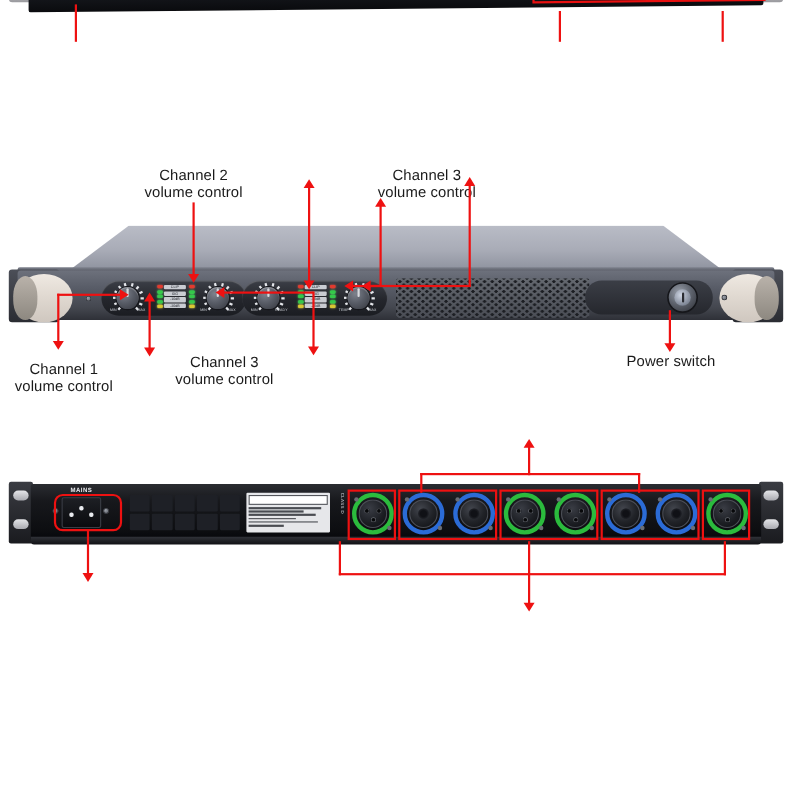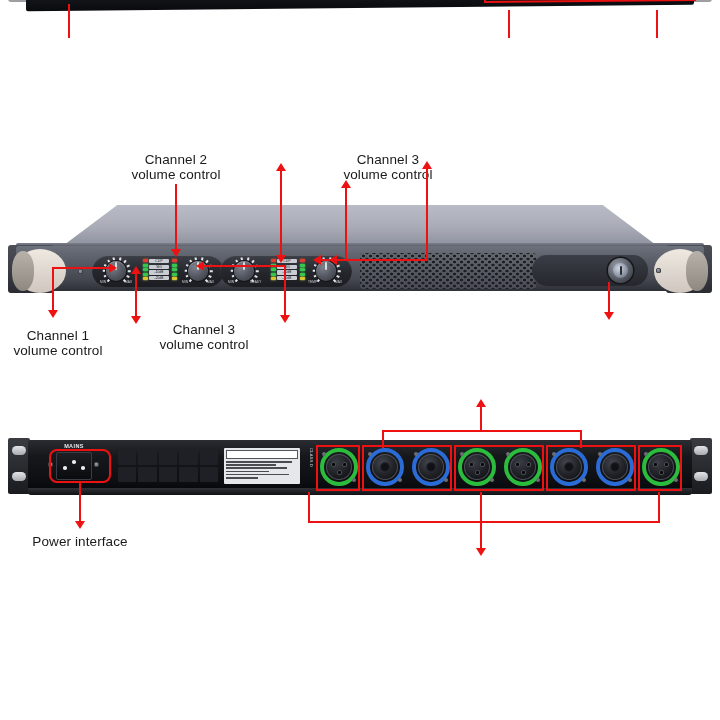--- a/index.html
+++ b/index.html
@@ -242,21 +242,21 @@
   <div class="vline" style="left:656px;top:10px;height:28px;"></div>
 
   <div class="ann-label" style="left:112px;top:152px;width:128px;">Channel 2
 volume control</div>
   <div class="ann-label" style="left:324px;top:152px;width:128px;">Channel 3
 volume control</div>
   <div class="ann-label" style="left:-6px;top:328px;width:128px;">Channel 1
 volume control</div>
   <div class="ann-label" style="left:140px;top:322px;width:128px;">Channel 3
 volume control</div>
-  <div class="ann-label" style="left:6px;top:534px;width:148px;">Power interface</div>
+  <div class="ann-label" style="left:540px;top:321px;width:140px;">Power switch</div>
 
   <div id="front">
     <div id="front-lid"></div>
     <div id="front-lid-edge"></div>
 
     <div class="rack-ear" style="left:0;">
       <div class="slot" style="top:7px;"></div>
     </div>
     <div class="rack-ear" style="right:0;">
       <div class="slot" style="top:7px;"></div>

